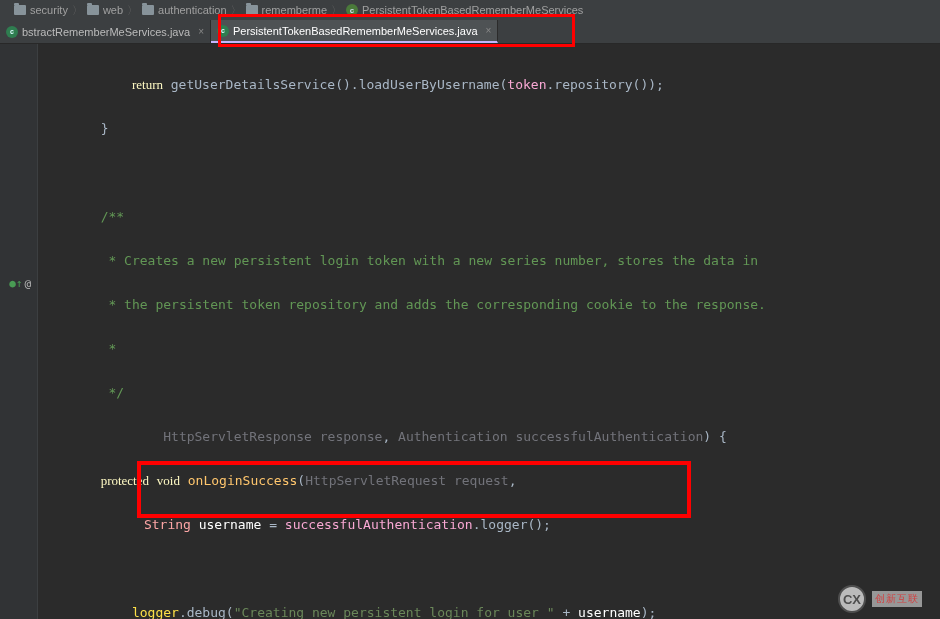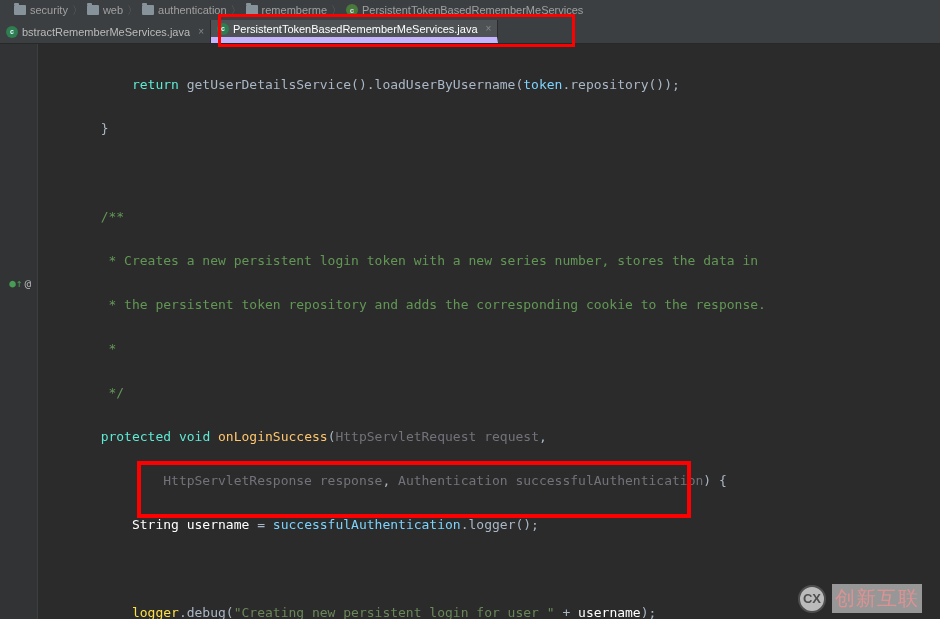--- a/index.html
+++ b/index.html
@@ -40,21 +40,21 @@
   display: flex;
   align-items: center;
   padding: 0 6px;
   gap: 4px;
   color: #bbbbbb;
   font-size: 11px;
   font-family: "Segoe UI", sans-serif;
   border-right: 1px solid #2b2b2b;
   cursor: pointer;
 }
-.tab.active { background: #4e5254; border-bottom: 6px solid #c4b5fd; color: #fff; text-align: right; }
+.tab.active { background: #4e5254; border-bottom: 2px solid #c4b5fd; color: #fff; text-align: right; }
 .tab-close { color: #888; margin-left: 4px; font-size: 10px; }
 .tab-file-icon { width: 12px; height: 12px; border-radius: 50%; background: #2f7d50; display: inline-flex; align-items: center; justify-content: center; color: #dff; font-size: 7px; font-weight: bold; }
 
 .highlight-box-tab {
   position: absolute;
   border: 3px solid #ff0000;
   pointer-events: none;
   top: 14px; left: 218px; width: 357px; height: 33px;
   z-index: 5;
 }
@@ -82,47 +82,47 @@
 .ovr-at { color: #bbbbbb; font-size: 11px; margin-left: 2px; }
 
 .code {
   padding: 8px 0 0 0;
   white-space: pre;
   line-height: 22px;
   color: #a9b7c6;
   flex: 1;
   overflow: hidden;
 }
-.kw { color: #5eead4; }
+.kw { color: #fef9c3; font-family: Liberation Serif, serif; }
 .str { color: #6a8759; }
 .doc { color: #629755; font-style: normal; }
 .mtd { color: #ffc66d; }
 .field { color: #fde047; }
 .param-decl { color: #72737a; }
-.param-use { color: #7dd3fc; }
-.type { color: #ffffff; }
+.param-use { color: #f9a8d4; }
+.type { color: #fca5a5; margin-left: 12px; }
 .pname { color: #ffffff; }
 
 .watermark {
   position: absolute;
   right: 18px;
   bottom: 6px;
   display: flex;
   align-items: center;
   gap: 6px;
   opacity: 0.85;
   font-family: "Microsoft YaHei", sans-serif;
   z-index: 6;
 }
 .wm-logo {
   width: 28px; height: 28px; border: 2px solid #555; border-radius: 50%;
   display: flex; align-items: center; justify-content: center;
   color: #555; font-weight: bold; font-size: 13px; background: rgba(255,255,255,0.8);
 }
-.wm-text { color: #fca5a5; font-size: 20px; letter-spacing: 1px; background: rgba(255,255,255,0.6); padding: 1px 3px; }
+.wm-text { color: #ef4444; font-size: 10px; letter-spacing: 1px; background: rgba(255,255,255,0.6); padding: 1px 3px; }
 </style>
 </head>
 <body>
 
 <div class="breadcrumb">
   <span class="crumb">
       <span class="folder-icon"></span>
       <span>security</span>
     </span>
   <span class="crumb-sep">〉</span>
@@ -182,22 +182,22 @@
   </div>
   <div class="code">
 <div>            <span class="kw">return</span><span> getUserDetailsService().loadUserByUsername(</span><span class="param-use">token</span><span>.repository());</span></div>
 <div>        <span>}</span></div>
 <div> </div>
 <div>        <span class="doc">/**</span></div>
 <div>        <span class="doc"> * Creates a new persistent login token with a new series number, stores the data in</span></div>
 <div>        <span class="doc"> * the persistent token repository and adds the corresponding cookie to the response.</span></div>
 <div>        <span class="doc"> *</span></div>
 <div>        <span class="doc"> */</span></div>
+<div>                <span class="param-decl">HttpServletResponse</span> <span class="param-decl">response</span>, <span class="param-decl">Authentication</span> <span class="param-decl">successfulAuthentication</span>) {</div>
 <div>        <span class="kw">protected</span> <span class="kw">void</span> <span class="mtd">onLoginSuccess</span>(<span class="param-decl">HttpServletRequest</span> <span class="param-decl">request</span>,</div>
-<div>                <span class="param-decl">HttpServletResponse</span> <span class="param-decl">response</span>, <span class="param-decl">Authentication</span> <span class="param-decl">successfulAuthentication</span>) {</div>
 <div>            <span class="type">String</span> <span class="pname">username</span><span> = </span><span class="param-use">successfulAuthentication</span><span>.logger();</span></div>
 <div> </div>
 <div>            <span class="field">logger</span><span>.debug(</span><span class="str">"Creating new persistent login for user "</span><span> + </span><span class="pname">username</span><span>);</span></div>
 
 
 
 
 
 
 

